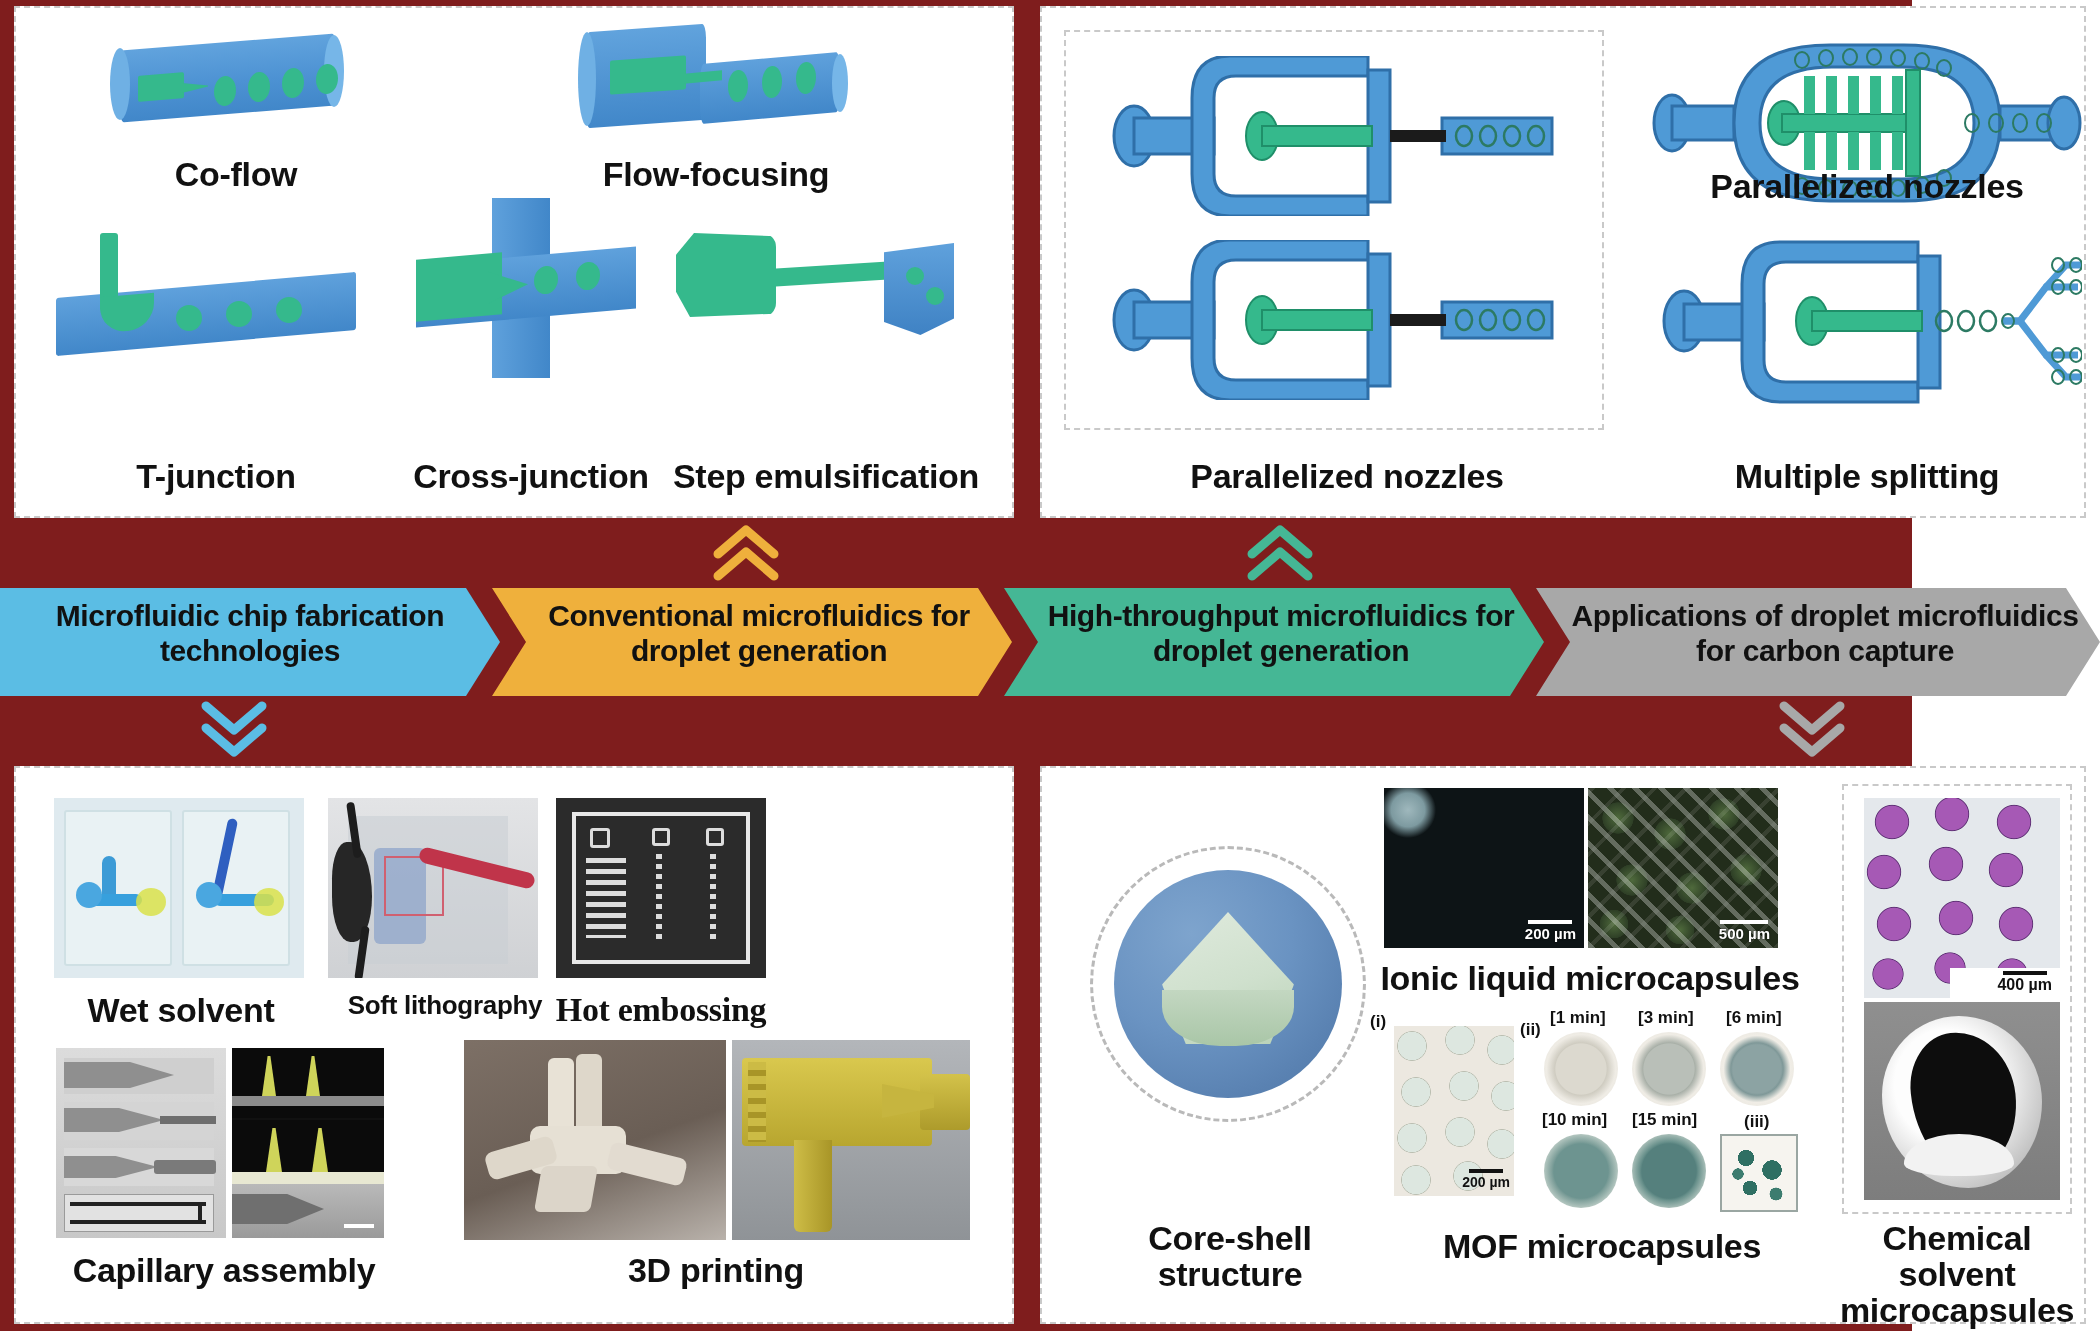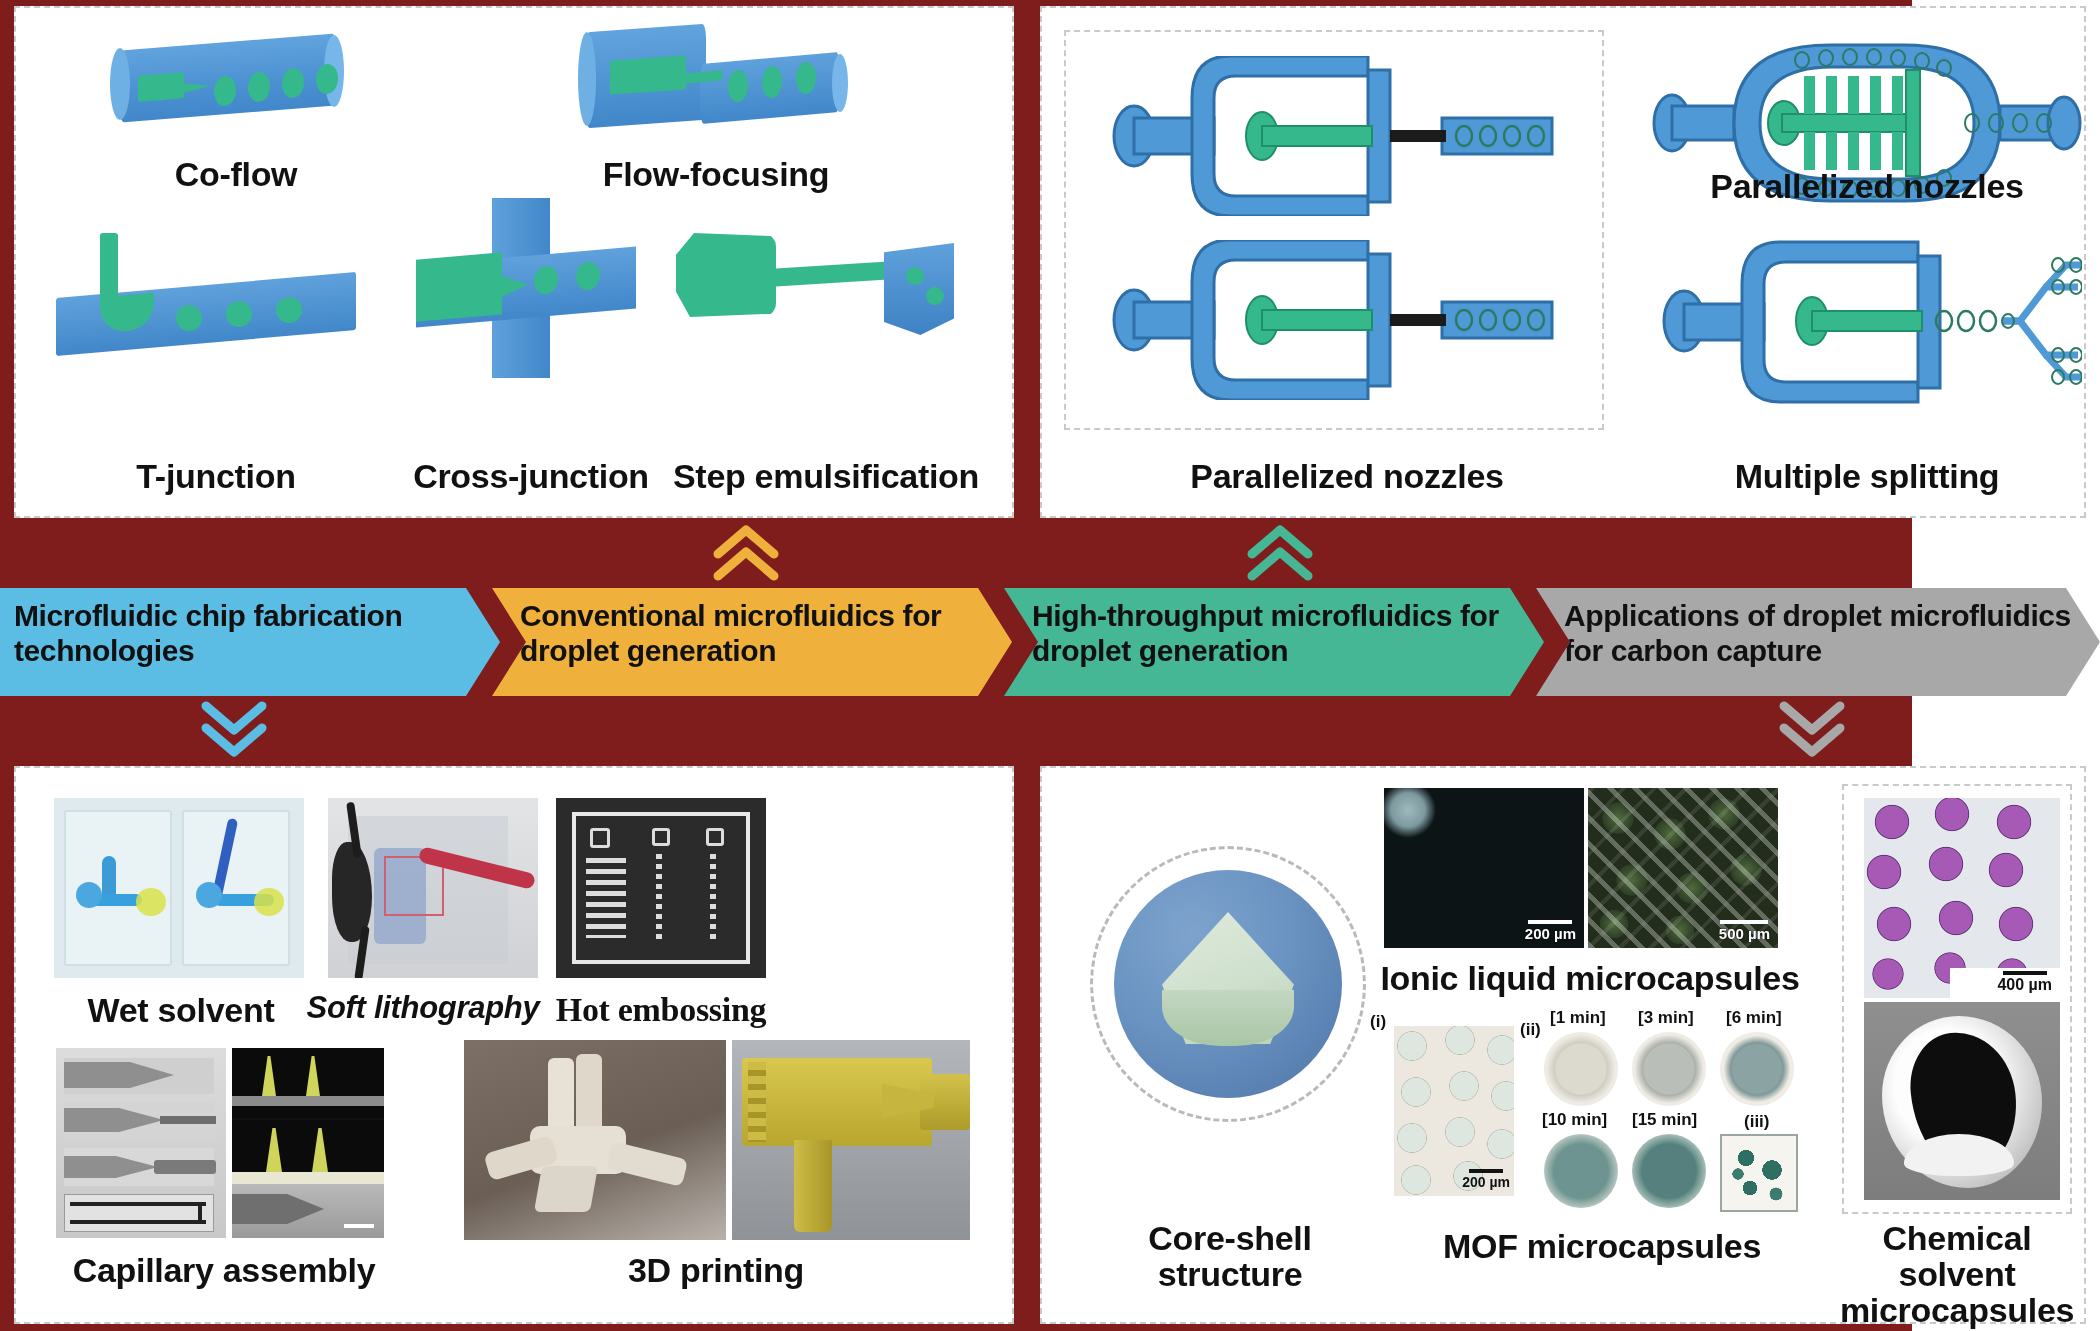--- a/index.html
+++ b/index.html
@@ -59,21 +59,21 @@
 
   
   .nozz { position: absolute; }
 
   
   #banner { position: absolute; left: 0; top: 588px; width: 2100px; height: 108px; }
   .chev {
     position: absolute; top: 0; height: 108px;
     display: flex; align-items: center; justify-content: center;
     color: #111; font-weight: bold; font-size: 30px;
-    text-align: left; line-height: 1.16; letter-spacing: -0.4px;
+    text-align: center; line-height: 1.16; letter-spacing: -0.4px;
     padding: 0 14px 16px 28px;
     clip-path: polygon(0 0, calc(100% - 34px) 0, 100% 50%, calc(100% - 34px) 100%, 0 100%, 34px 50%);
   }
   .chev.first {
     clip-path: polygon(0 0, calc(100% - 34px) 0, 100% 50%, calc(100% - 34px) 100%, 0 100%);
     padding-left: 14px;
   }
 
   .updown {
     position: absolute;
@@ -374,21 +374,21 @@
       <div style="position:absolute;left:16px;top:14px;width:178px;height:152px;border:4px solid #e8e8e8;"></div>
       <div style="position:absolute;left:34px;top:30px;width:20px;height:20px;border:3px solid #ddd;border-radius:3px;"></div>
       <div style="position:absolute;left:96px;top:30px;width:18px;height:18px;border:3px solid #ddd;border-radius:3px;"></div>
       <div style="position:absolute;left:150px;top:30px;width:18px;height:18px;border:3px solid #ddd;border-radius:3px;"></div>
       <div style="position:absolute;left:30px;top:60px;width:40px;height:80px;background:repeating-linear-gradient(180deg,#ddd 0 5px,#2b2b2b 5px 11px);"></div>
       <div style="position:absolute;left:100px;top:56px;width:6px;height:88px;background:repeating-linear-gradient(180deg,#ddd 0 5px,#2b2b2b 5px 10px);"></div>
       <div style="position:absolute;left:154px;top:56px;width:6px;height:88px;background:repeating-linear-gradient(180deg,#ddd 0 5px,#2b2b2b 5px 10px);"></div>
     </div>
 
     <div class="caption" style="left:30px; top:224px; width:270px; font-size:34px;">Wet solvent</div>
-    <div class="caption" style="left:282px; top:224px; width:250px; font-size:31px;font-style:italic;">Soft lithography</div>
+    <div class="caption" style="left:304px; top:224px; width:250px; font-size:26px;">Soft lithography</div>
     <div class="caption" style="left:530px; top:224px; width:230px; font-size:34px;font-family:Liberation Serif, serif;">Hot embossing</div>
 
     <div class="img" style="left:40px; top:280px; width:170px; height:190px; background:linear-gradient(180deg,#dcdcdc,#c8c8c8);">
       <div style="position:absolute;left:8px;top:10px;width:150px;height:36px;background:#cfcfcf;"></div>
       <div style="position:absolute;left:8px;top:14px;width:110px;height:26px;background:#8f8f8f;clip-path:polygon(0 0,60% 0,100% 50%,60% 100%,0 100%);"></div>
       <div style="position:absolute;left:8px;top:54px;width:150px;height:38px;background:#d4d4d4;"></div>
       <div style="position:absolute;left:8px;top:60px;width:100px;height:24px;background:#8f8f8f;clip-path:polygon(0 0,55% 0,100% 50%,55% 100%,0 100%);"></div>
       <div style="position:absolute;left:104px;top:68px;width:56px;height:8px;background:#6e6e6e;"></div>
       <div style="position:absolute;left:8px;top:100px;width:150px;height:38px;background:#d8d8d8;"></div>
       <div style="position:absolute;left:8px;top:108px;width:94px;height:22px;background:#8f8f8f;clip-path:polygon(0 0,55% 0,100% 50%,55% 100%,0 100%);"></div>

